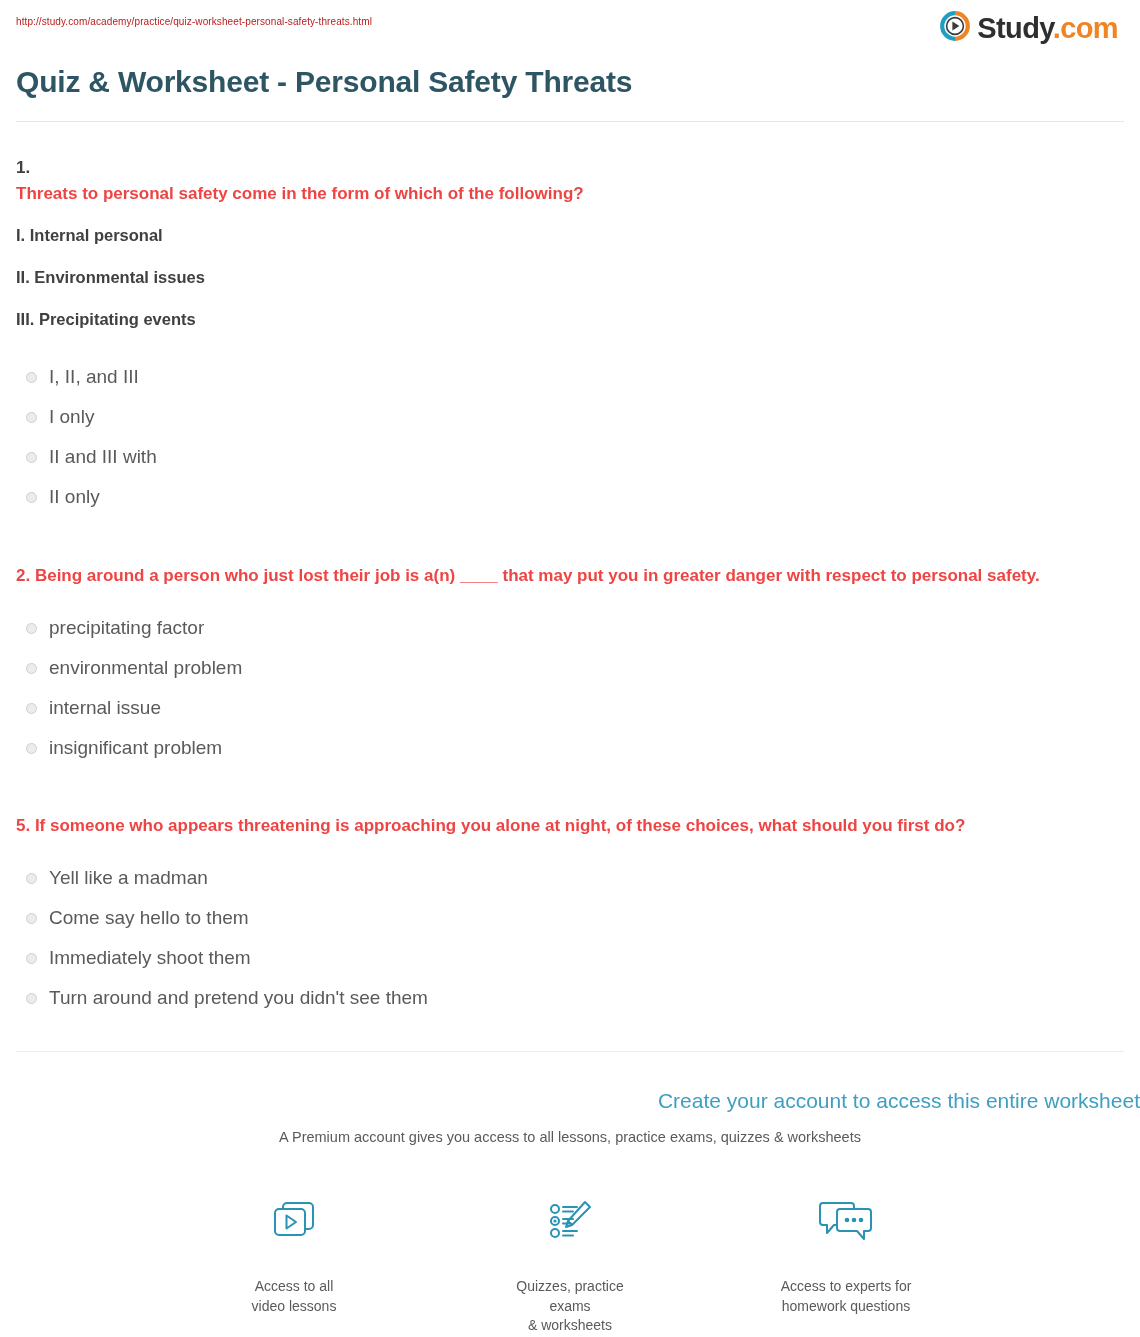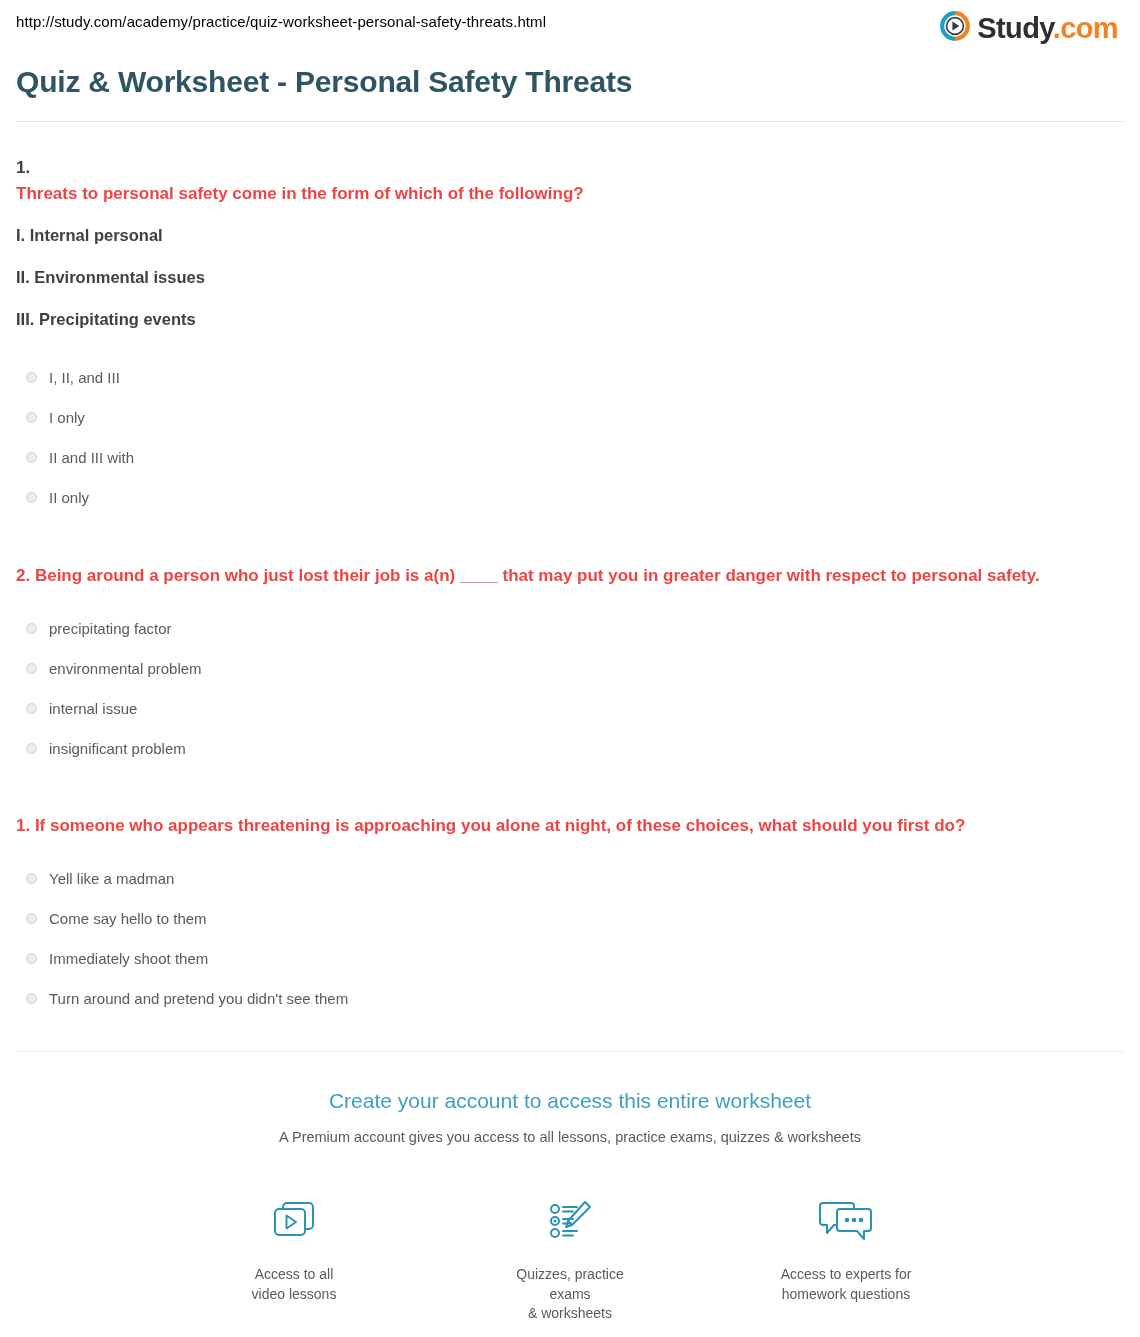--- a/index.html
+++ b/index.html
@@ -19,22 +19,22 @@
 
   
   .page-header {
     display: flex;
     align-items: flex-start;
     justify-content: space-between;
     padding: 11px 16px 0 16px;
     height: 52px;
   }
   .url-bar {
-    font-size: 15px;
-    color: #000000;
+    font-size: 10px;
+    color: #b91c1c;
     letter-spacing: 0.1px;
     line-height: 16px;
     padding-top: 3px;
     white-space: nowrap;
   }
   .brand-logo {
     display: flex;
     align-items: center;
     gap: 7px;
     padding-right: 6px;
@@ -100,21 +100,21 @@
   }
   .radio-dot {
     width: 11px;
     height: 11px;
     border-radius: 50%;
     background: #ececec;
     border: 1px solid #cfcfcf;
     flex: 0 0 auto;
   }
   .option-label {
-    font-size: 15px;
+    font-size: 19px;
     color: #5a5a5a;
     line-height: 1.4;
   }
 
   .q1-top { margin-top: 33px; }
   .q1-options { margin-top: 26px; }
   .q2-block { margin-top: 45px; }
   .q2-options { margin-top: 20px; }
   .q3-block { margin-top: 45px; }
   .q3-options { margin-top: 20px; }
@@ -128,20 +128,21 @@
   .cta {
     text-align: center;
     padding-top: 35px;
   }
   .cta-heading {
     font-size: 21px;
     color: #3e9fc0;
     font-weight: 400;
     line-height: 1.3;
     margin: 0;
+    text-align: right;
   }
   .cta-sub {
     font-size: 14.5px;
     color: #5a5a5a;
     margin-top: 13px;
     line-height: 1.4;
   }
 
   .features {
     display: flex;
@@ -153,21 +154,21 @@
     width: 150px;
     text-align: center;
   }
   .feature-icon {
     height: 58px;
     display: flex;
     align-items: center;
     justify-content: center;
   }
   .feature-label {
-    margin-top: 14px;
+    margin-top: 26px;
     font-size: 14px;
     color: #5a5a5a;
     line-height: 1.38;
     white-space: pre-line;
   }
 </style>
 </head>
 <body>
 
 <div class="page-header">
@@ -234,21 +235,21 @@
         <span class="option-label">internal issue</span>
       </li>
       <li class="option-row">
         <span class="radio-dot"></span>
         <span class="option-label">insignificant problem</span>
       </li>
     </ul>
   </div>
 
   <div class="question-block q3-block">
-    <div class="q-text">1. If someone who appears threatening is approaching you alone at night, of these choices, what should you first do?</div>
+    <div class="q-text">5. If someone who appears threatening is approaching you alone at night, of these choices, what should you first do?</div>
     <ul class="options q3-options">
       <li class="option-row">
         <span class="radio-dot"></span>
         <span class="option-label">Yell like a madman</span>
       </li>
       <li class="option-row">
         <span class="radio-dot"></span>
         <span class="option-label">Come say hello to them</span>
       </li>
       <li class="option-row">

